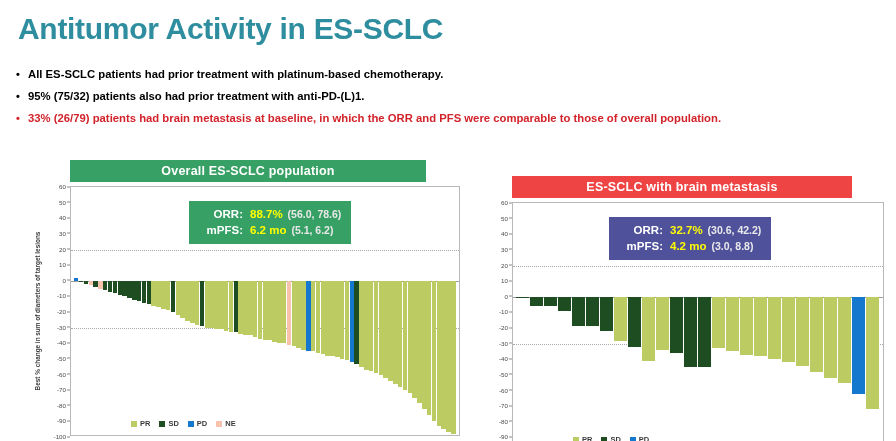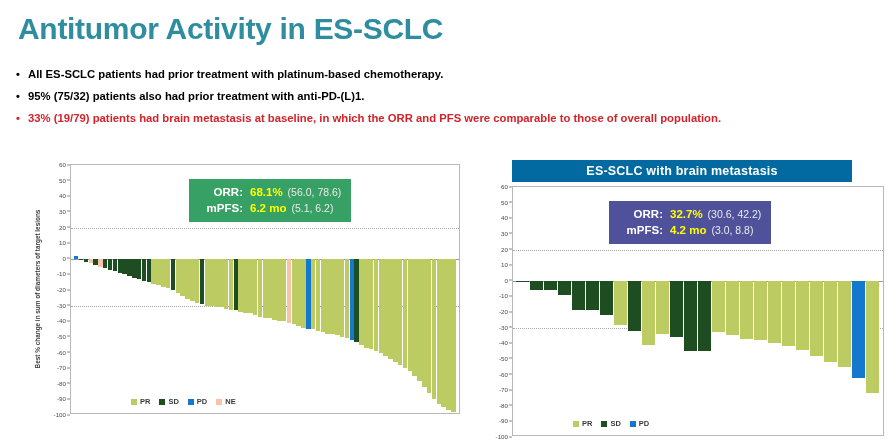--- a/index.html
+++ b/index.html
@@ -185,21 +185,21 @@
   .stat-line { display: flex; align-items: baseline; }
   .stat-label {
     display: inline-block;
     min-width: 44px;
     text-align: right;
     margin-right: 7px;
   }
   .stat-value { color: #ffff00; }
   .stat-ci {
     color: #e9e9e9;
-    font-weight: normal;
+    font-weight: bold;
     font-size: 10.5px;
     margin-left: 5px;
   }
 
   
   .legend {
     position: absolute;
     display: flex;
     align-items: center;
     gap: 9px;
@@ -224,25 +224,26 @@
     <div class="bullet-row" style="color: rgb(0, 0, 0);">
       <span class="bullet-dot">•</span>
       <span class="bullet-text">All ES-SCLC patients had prior treatment with platinum-based chemotherapy.</span>
     </div>
     <div class="bullet-row" style="color: rgb(0, 0, 0);">
       <span class="bullet-dot">•</span>
       <span class="bullet-text">95% (75/32) patients also had prior treatment with anti-PD-(L)1.</span>
     </div>
     <div class="bullet-row accent" style="color: rgb(210, 35, 42);">
       <span class="bullet-dot">•</span>
-      <span class="bullet-text">33% (19/79) patients had brain metastasis at baseline, in which the ORR and PFS were comparable to those of overall population.</span>
+      <span class="bullet-text">33% (26/79) patients had brain metastasis at baseline, in which the ORR and PFS were comparable to those of overall population.</span>
     </div>
   </div>
 
 <div class="panel" id="panel-overall">
+  <div class="panel-header" style="background: rgb(55, 160, 101);">Overall ES-SCLC  population</div>
 
   <div class="chart-area">
     <div class="y-axis">
         <div class="y-tick" style="top: 0px;">60</div>
         <div class="y-tick" style="top: 15.625px;">50</div>
         <div class="y-tick" style="top: 31.25px;">40</div>
         <div class="y-tick" style="top: 46.875px;">30</div>
         <div class="y-tick" style="top: 62.5px;">20</div>
         <div class="y-tick" style="top: 78.125px;">10</div>
         <div class="y-tick" style="top: 93.75px;">0</div>
@@ -341,21 +342,21 @@
           <div class="bar" style="background: rgb(189, 203, 99); left: 360.823px; width: 4.48544px; top: 93.75px; height: 140.625px;"></div>
           <div class="bar" style="background: rgb(189, 203, 99); left: 365.658px; width: 4.48544px; top: 93.75px; height: 145.312px;"></div>
           <div class="bar" style="background: rgb(189, 203, 99); left: 370.494px; width: 4.48544px; top: 93.75px; height: 148.438px;"></div>
           <div class="bar" style="background: rgb(189, 203, 99); left: 375.329px; width: 4.48544px; top: 93.75px; height: 151.562px;"></div>
           <div class="bar" style="background: rgb(189, 203, 99); left: 380.165px; width: 4.48544px; top: 93.75px; height: 153.125px;"></div>
         </div>
 
       <div class="stat-box" id="stat-overall" style="background: rgb(55, 160, 101);">
         <div class="stat-line">
           <span class="stat-label">ORR:</span>
-          <span class="stat-value">68.1%</span>
+          <span class="stat-value">88.7%</span>
           <span class="stat-ci">(56.0, 78.6)</span>
         </div>
         <div class="stat-line">
           <span class="stat-label">mPFS:</span>
           <span class="stat-value">6.2 mo</span>
           <span class="stat-ci">(5.1, 6.2)</span>
         </div>
       </div>
 
       <div class="legend">
@@ -374,21 +375,21 @@
           <div class="legend-item">
             <span class="legend-swatch" style="background: rgb(247, 195, 173);"></span>
             <span>NE</span>
           </div>
         </div>
     </div>
   </div>
 </div>
 
 <div class="panel" id="panel-brainmet">
-  <div class="panel-header" style="background: #0369a1;">ES-SCLC  with brain metastasis</div>
+  <div class="panel-header" style="background: #ef4444; margin-top: 16px;">ES-SCLC  with brain metastasis</div>
 
   <div class="chart-area">
     <div class="y-axis">
         <div class="y-tick" style="top: 0px;">60</div>
         <div class="y-tick" style="top: 15.625px;">50</div>
         <div class="y-tick" style="top: 31.25px;">40</div>
         <div class="y-tick" style="top: 46.875px;">30</div>
         <div class="y-tick" style="top: 62.5px;">20</div>
         <div class="y-tick" style="top: 78.125px;">10</div>
         <div class="y-tick" style="top: 93.75px;">0</div>

